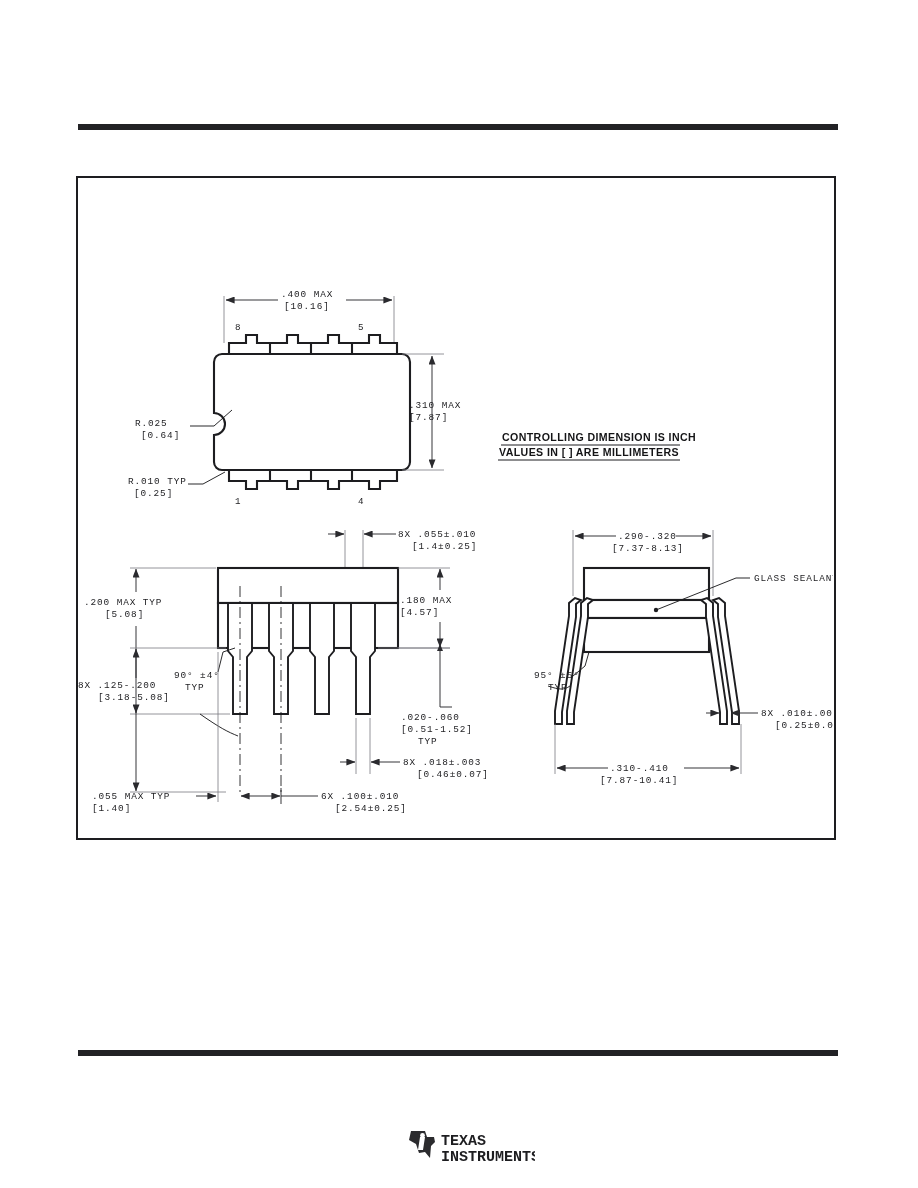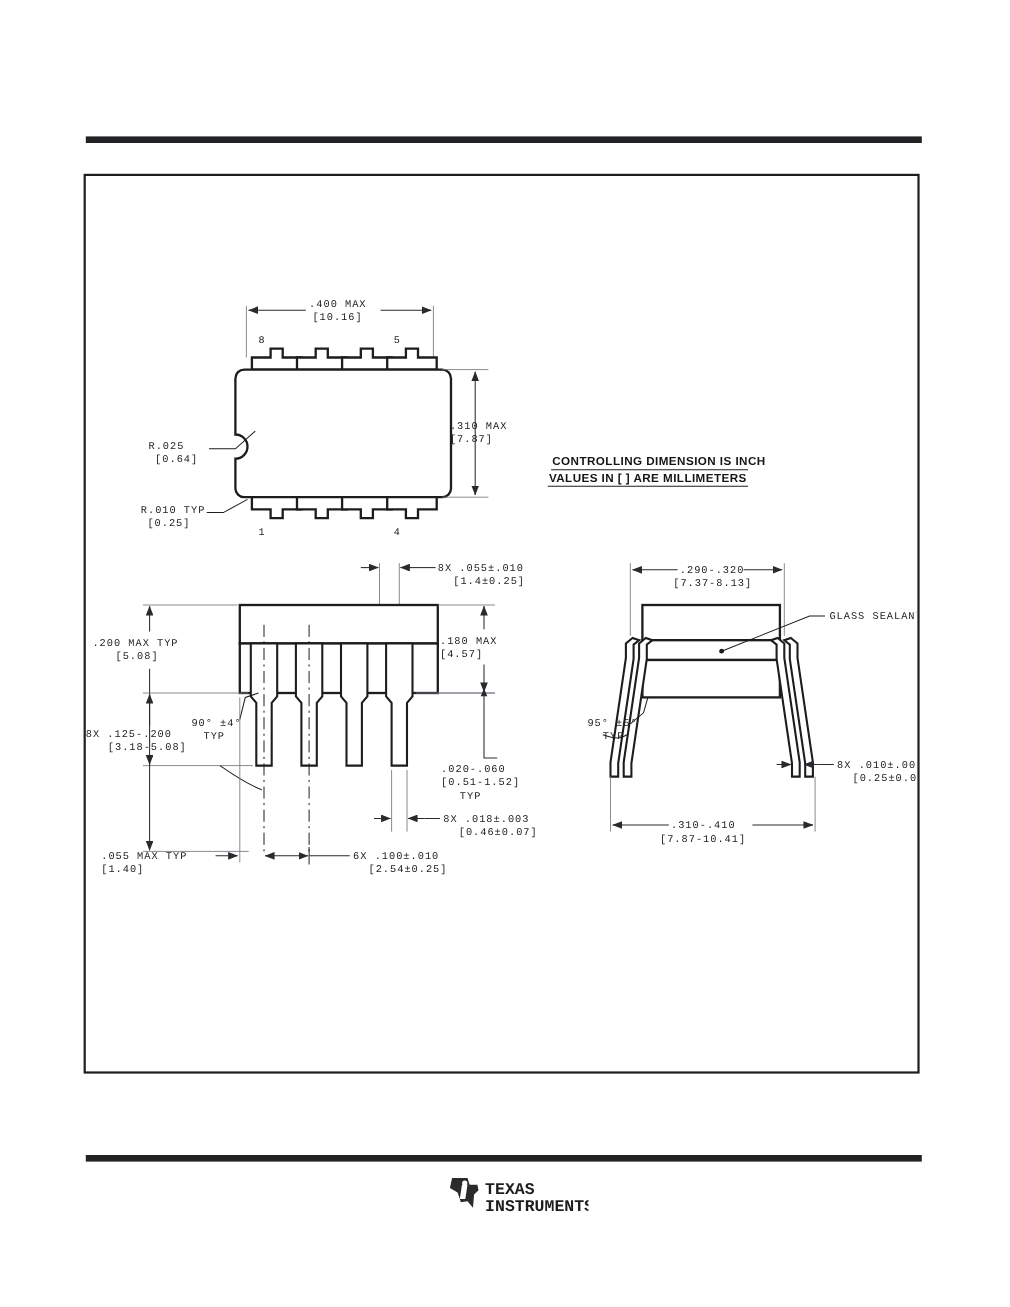--- a/index.html
+++ b/index.html
@@ -31,32 +31,32 @@
     position: absolute;
     left: 78px;
     top: 1050px;
     width: 760px;
     height: 6px;
     background: #222225;
   }
   .drawing-box {
     position: absolute;
     left: 76px;
-    top: 158px;
+    top: 176px;
     width: 760px;
-    height: 818px;
+    height: 664px;
     border: 2.5px solid #1d1d20;
     background: #ffffff;
     box-sizing: border-box;
   }
   .drawing-box svg { display: block; }
   .ti-logo {
     position: absolute;
     left: 405px;
-    top: 1068px;
+    top: 1128px;
     width: 130px;
     height: 42px;
   }
   text {
     font-family: "Liberation Mono", "DejaVu Sans Mono", monospace;
     fill: #1d1d20;
   }
   .dim-txt { font-size: 9.4px; letter-spacing: 0.9px; }
   .pin-num { font-size: 9.2px; letter-spacing: 0.5px; }
   .note-txt {

